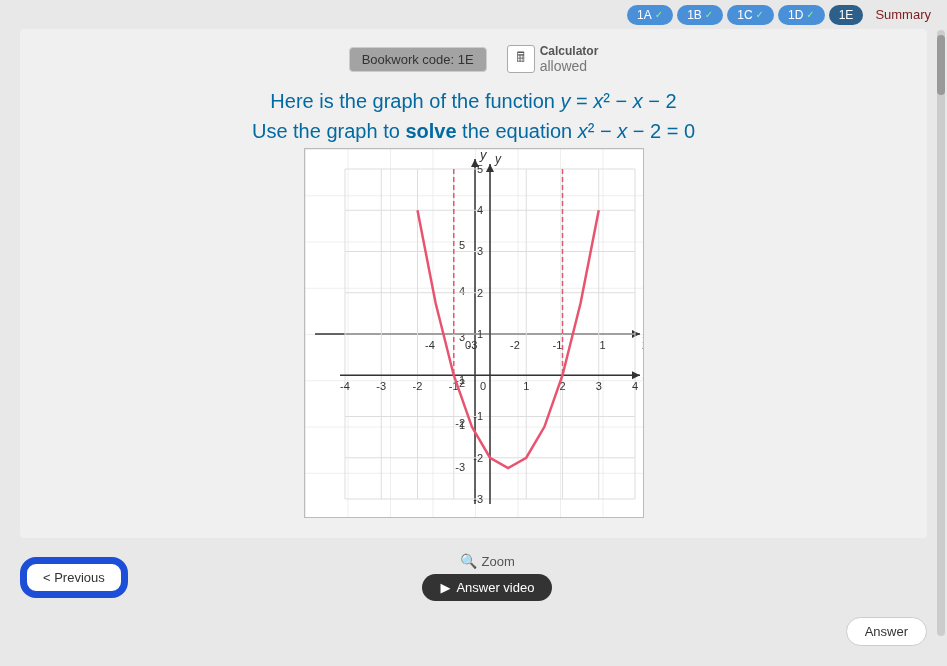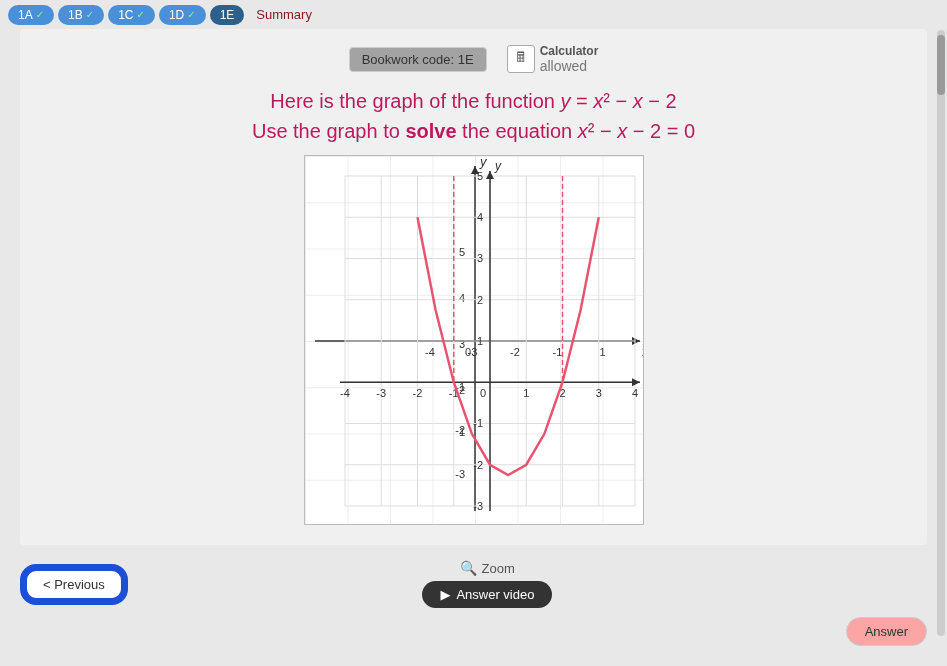--- a/index.html
+++ b/index.html
@@ -17,20 +17,21 @@
       background: #e8e8e8;
       position: relative;
     }
     
     .top-nav {
       display: flex;
       align-items: center;
       padding: 4px 8px;
       background: #e8e8e8;
       gap: 4px;
+      justify-content: flex-end;
     }
     .tab-btn {
       background: #4a90d9;
       color: white;
       border: none;
       border-radius: 12px;
       padding: 3px 10px;
       font-size: 12px;
       cursor: pointer;
       display: flex;
@@ -92,23 +93,23 @@
       background: white;
       display: flex;
       align-items: center;
       justify-content: center;
       font-size: 14px;
     }
     
     .question-text {
       text-align: center;
       font-size: 20px;
-      color: #be185d;
+      color: #0369a1;
       line-height: 1.5;
-      margin-bottom: 9px;
+      margin-bottom: 2px;
     }
     .question-text .bold {
       font-weight: bold;
     }
     
     .graph-container {
       display: flex;
       justify-content: center;
       margin-bottom: 10px;
     }
@@ -151,21 +152,21 @@
       border: none;
       border-radius: 16px;
       padding: 6px 18px;
       font-size: 13px;
       cursor: pointer;
       display: flex;
       align-items: center;
       gap: 6px;
     }
     .answer-btn {
-      background: #fca5a5;
+      background: #ffffff;
       border: 1px solid #ccc;
       border-radius: 16px;
       padding: 6px 18px;
       font-size: 13px;
       cursor: pointer;
       color: #333;
       position: absolute;
       bottom: 20px;
       right: 20px;
     }

